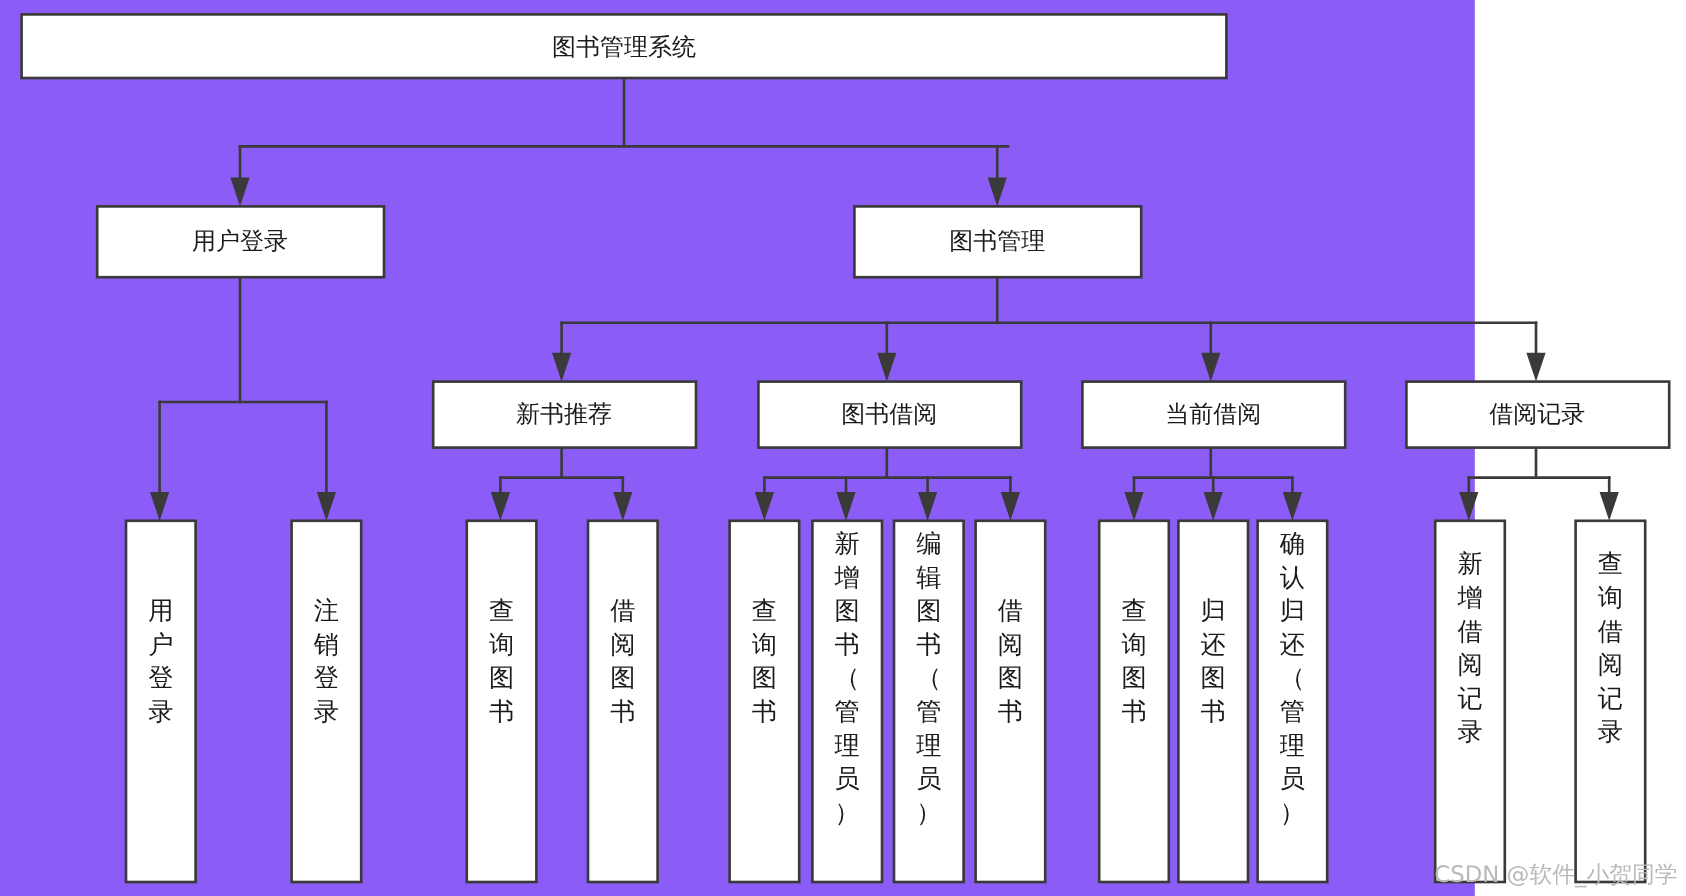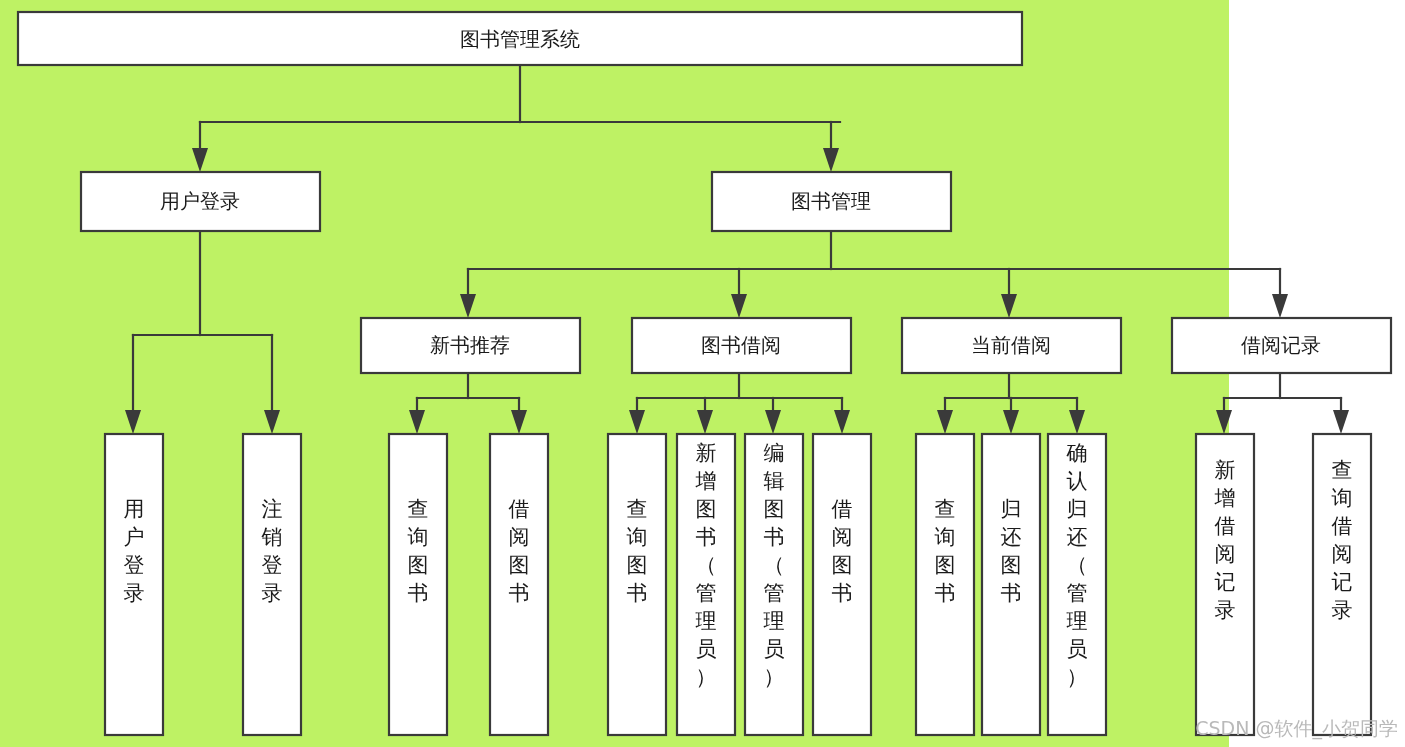--- a/index.html
+++ b/index.html
@@ -10,21 +10,21 @@
   body {
     width: 1405px;
     height: 747px;
     font-family: "DejaVu Sans", "Liberation Sans", sans-serif;
     overflow: hidden;
   }
   #diagram-root {
     position: relative;
     width: 1229px;
     height: 747px;
-    background: #bef264;
+    background: #8b5cf6;
   }
   svg.diagram {
     position: absolute;
     left: 0;
     top: 0;
     width: 1405px;
     height: 747px;
     display: block;
   }
   .node-rect {

